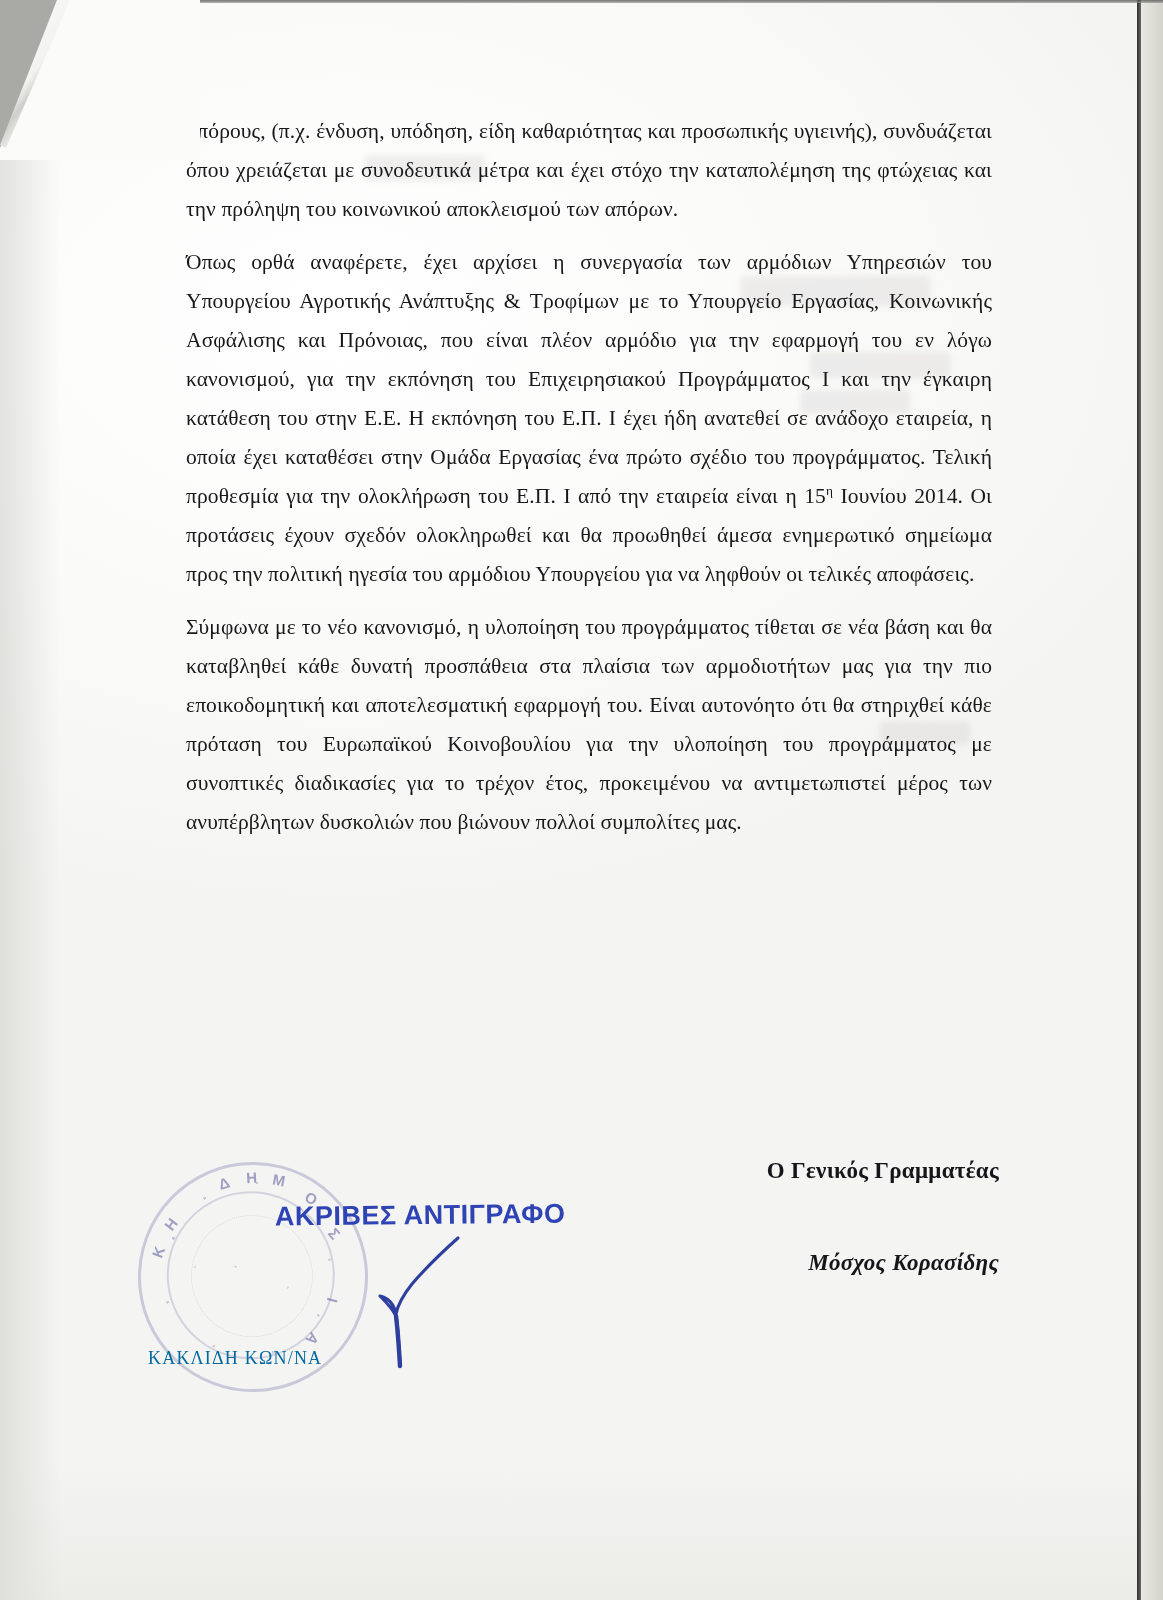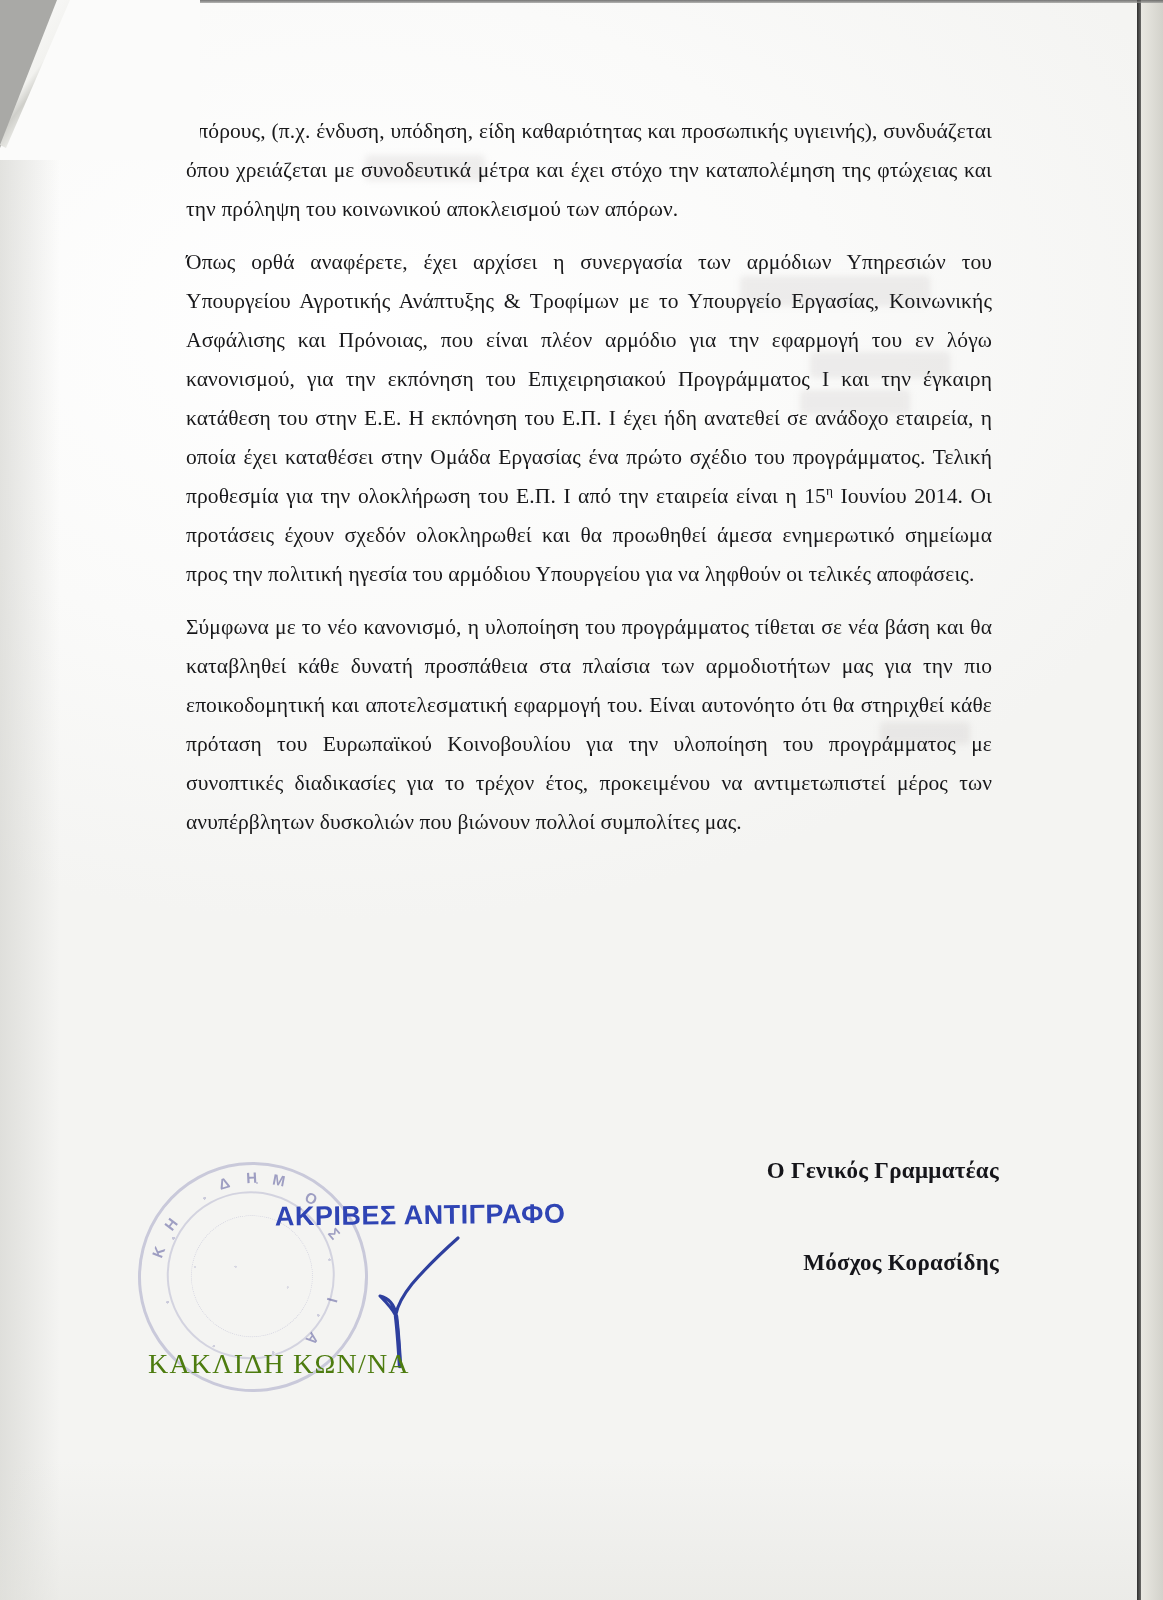--- a/index.html
+++ b/index.html
@@ -118,20 +118,21 @@
     color: #15151a;
     letter-spacing: .3px;
     margin: 0;
   }
   .sign-name {
     font-size: 23px;
     font-weight: bold;
     color: #15151a;
     letter-spacing: .3px;
     margin: 66px 0 0 24px;
+    font-style: italic;
   }
   
   .stamp-area {
     position: absolute;
     left: 120px;
     top: 1140px;
     width: 420px;
     height: 260px;
   }
   .seal {
@@ -217,23 +218,23 @@
     top: 92px;
     width: 160px;
     height: 140px;
     pointer-events: none;
   }
   .stamp-name {
     position: absolute;
     left: 148px;
     top: 1348px;
     font-family: "Liberation Serif", serif;
-    font-size: 28px;
+    font-size: 18px;
     letter-spacing: 1.2px;
-    color: #4d7c0f;
+    color: #0369a1;
     white-space: nowrap;
   }
   
   .ghost {
     position: absolute;
     background: rgba(170,160,160,0.16);
     filter: blur(3px);
     border-radius: 4px;
     pointer-events: none;
   }

